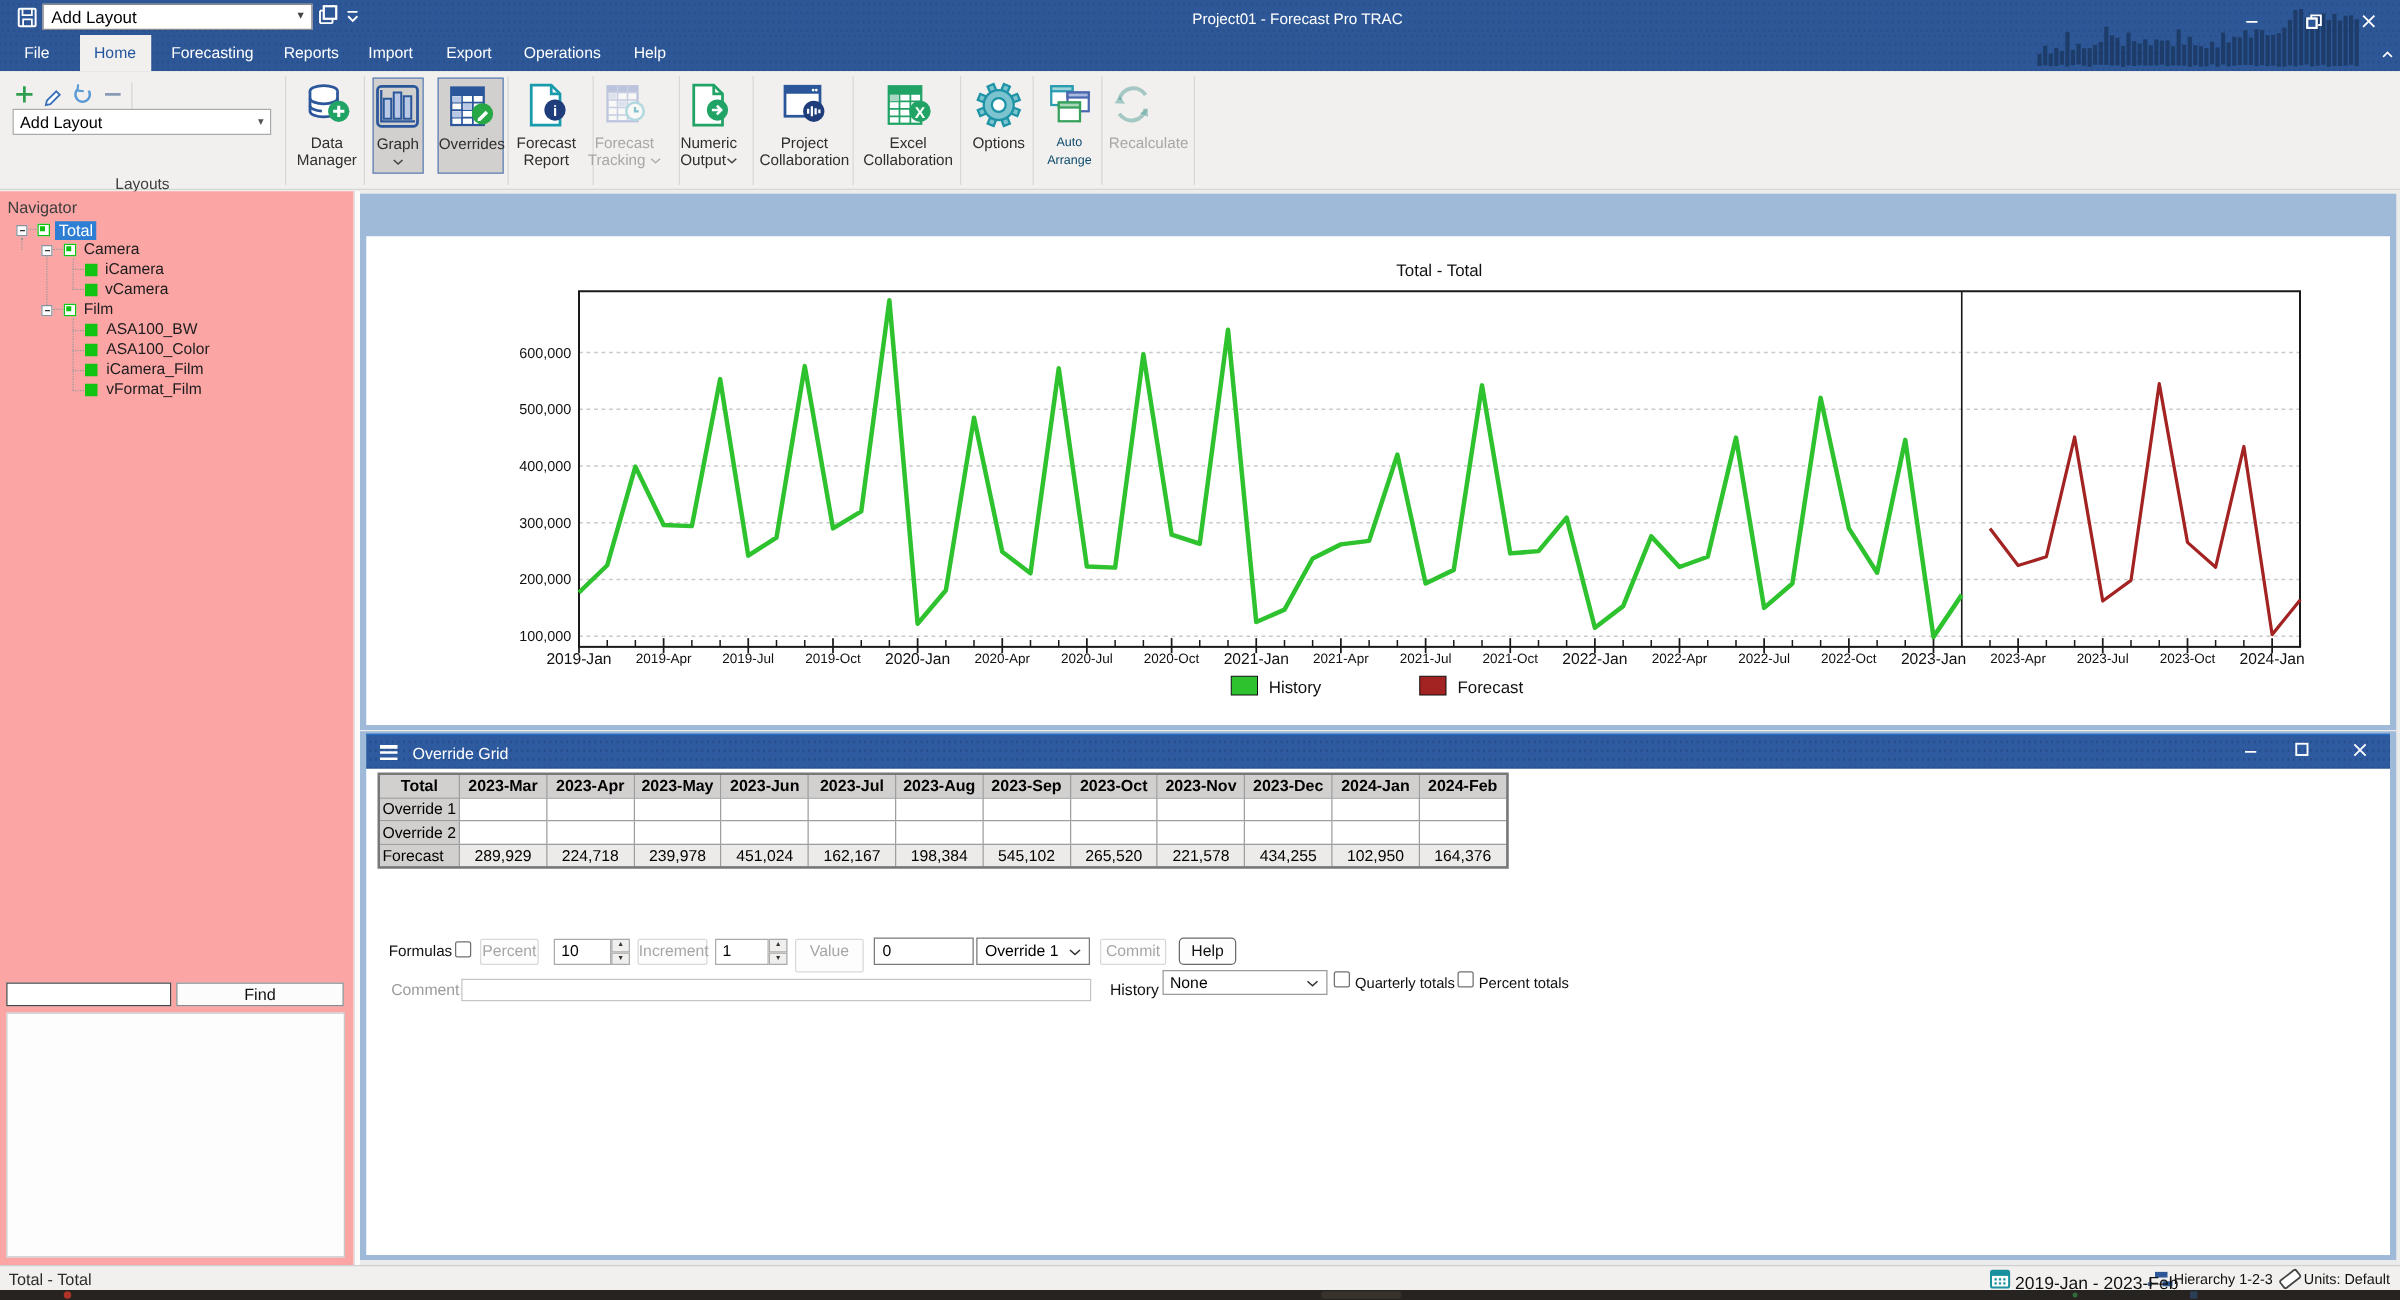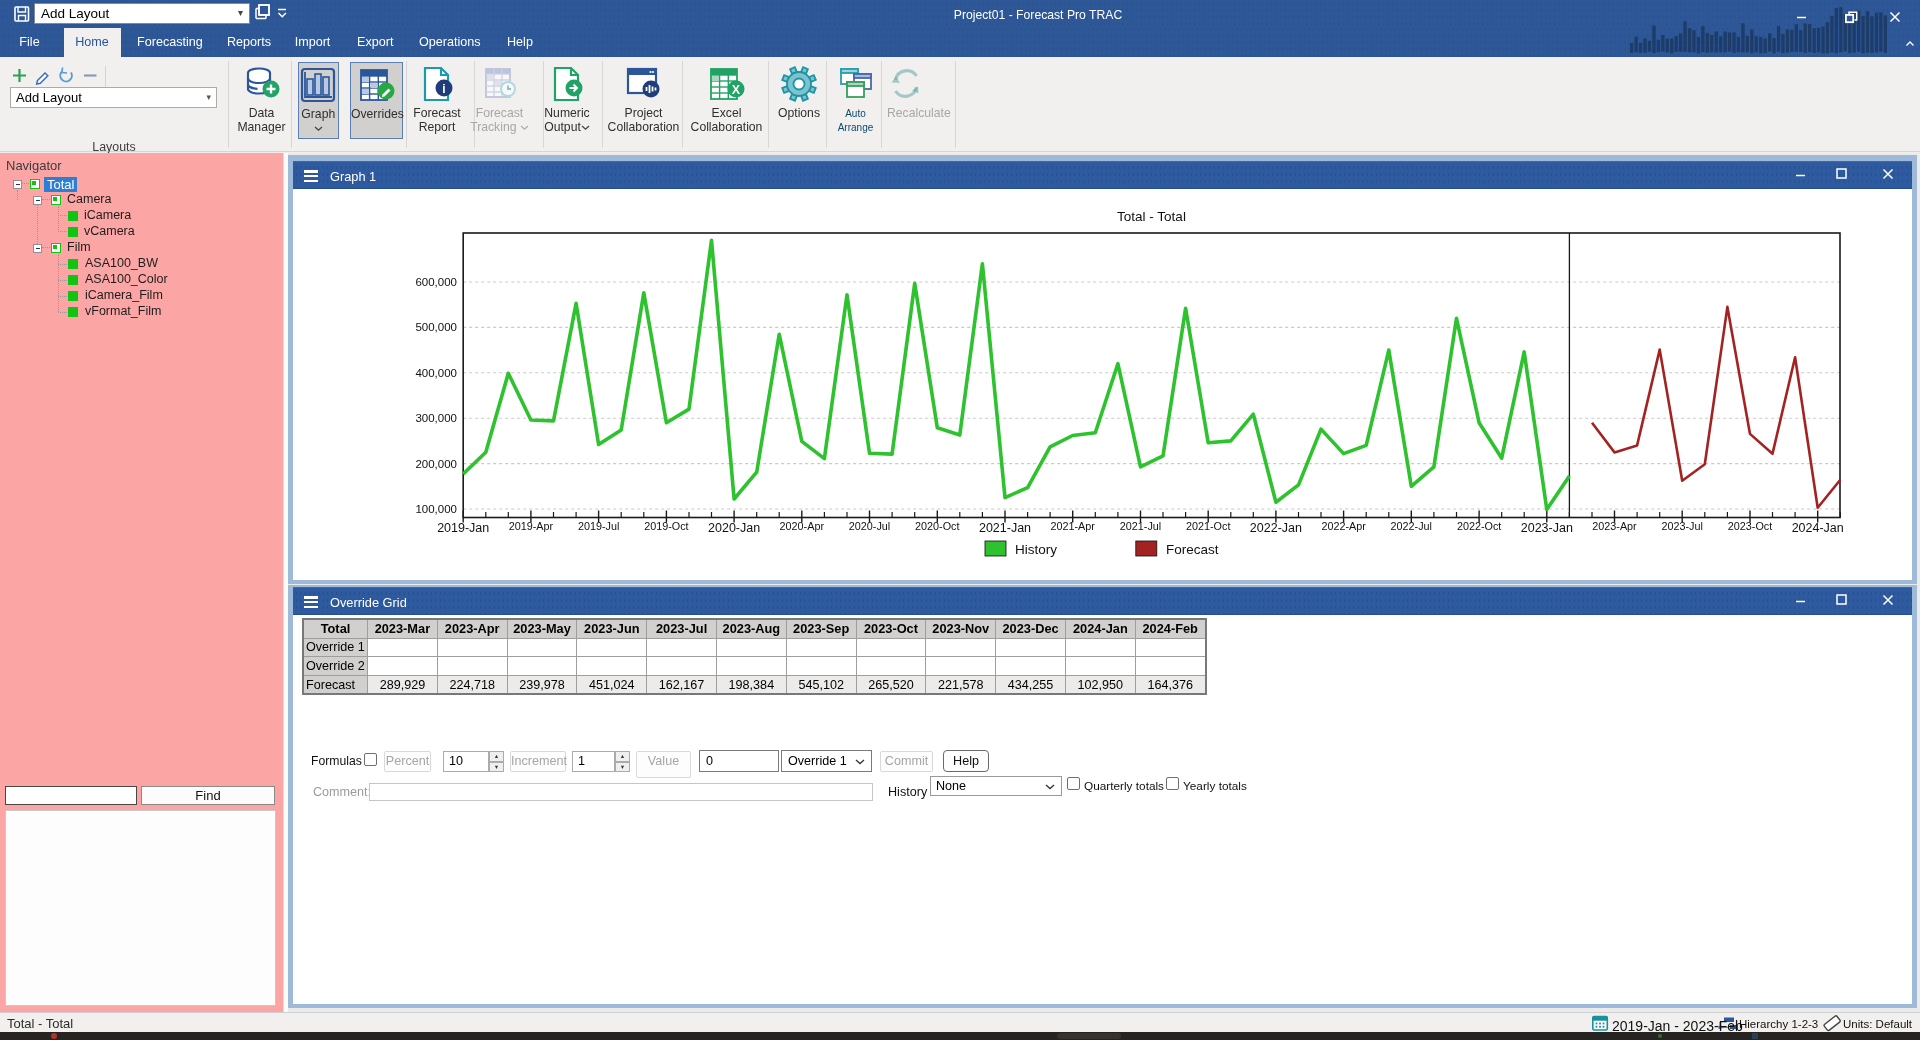--- a/index.html
+++ b/index.html
@@ -348,35 +348,20 @@
       <div class="tlab" style="left:85px;top:304px">vFormat_Film</div>
     </div>
   <div id="findbox"></div>
   <div id="findbtn">Find</div>
   <div id="results"></div>
 </div>
 <div style="position:absolute;left:283px;top:153px;width:5px;height:859px;background:#fbfbfa;border-left:1px solid #e3e1df"></div>
 <div id="mdi"></div>
 
 <div class="win" style="left:288px;top:155px;width:1629px;height:429px">
-  <div class="wtitle" style="left:5px;top:6px;width:1619px;height:28px">
-    <div class="hamb" style="top:8px">
-        <div></div>
-        <div></div>
-        <div></div>
-      </div>
-    <div style="position:absolute;left:37px;top:7px">Graph 1</div>
-    <svg width="120" height="22" style="position:absolute;right:4px;top:0">
-      <g stroke="#fff" stroke-width="1.5" fill="none">
-        <path d="M8 13.5 h9"></path>
-        <rect x="49" y="7" width="9" height="9"></rect>
-        <path d="M95.5 7.5 l9 9 M104.5 7.5 l-9 9"></path>
-      </g>
-    </svg>
-  </div>
   <div class="wcontent" style="left:5px;top:34px;width:1619px;height:391px"></div>
 </div>
 <svg width="1619" height="391" style="position:absolute;left:293px;top:189px">
 <text x="858.5" y="32" font-size="13.5" text-anchor="middle" fill="#111">Total - Total</text>
 <line x1="170.2" y1="320.0" x2="1547" y2="320.0" stroke="#c9c9c9" stroke-width="1.1" stroke-dasharray="3,3"></line>
 <text x="164" y="324.0" font-size="11.5" text-anchor="end" fill="#111">100,000</text>
 <line x1="170.2" y1="274.6" x2="1547" y2="274.6" stroke="#c9c9c9" stroke-width="1.1" stroke-dasharray="3,3"></line>
 <text x="164" y="278.6" font-size="11.5" text-anchor="end" fill="#111">200,000</text>
 <line x1="170.2" y1="229.2" x2="1547" y2="229.2" stroke="#c9c9c9" stroke-width="1.1" stroke-dasharray="3,3"></line>
 <text x="164" y="233.2" font-size="11.5" text-anchor="end" fill="#111">300,000</text>
@@ -583,21 +568,21 @@
 <div style="position:absolute;left:943px;top:750px;width:46px;height:22px;border:1.4px solid #6a6a6a;border-radius:4px;background:#fdfdfd;font-size:12.6px;text-align:center;line-height:20px;color:#111">Help</div>
 <div class="ctl" style="left:313px;top:785px;color:#9b9b9b">Comment:</div>
 <div class="inp" style="left:369px;top:783px;width:504px;height:18px;border-color:#c6c6c6"></div>
 <div class="ctl" style="left:888px;top:785px">History</div>
 <div class="inp" style="left:930px;top:776px;width:132px;height:20px;font-size:12.6px;line-height:18px;padding-left:5px;border-color:#9a9a9a">None<svg width="10" height="7" style="position:absolute;right:6px;top:7px">
       <path d="M1 1 l4 3.6 L9 1" stroke="#333" stroke-width="1.3" fill="none"></path>
     </svg></div>
 <div class="chk" style="left:1067px;top:777px"></div>
 <div class="ctl" style="left:1084px;top:779px;font-size:11.8px">Quarterly totals</div>
 <div class="chk" style="left:1166px;top:777px"></div>
-<div class="ctl" style="left:1183px;top:779px;font-size:11.8px">Yearly totals</div>
+<div class="ctl" style="left:1183px;top:779px;font-size:11.8px">Percent totals</div>
 <div id="status">
   <div style="position:absolute;left:7px;top:3px;font-size:13px;color:#2b2b2b">Total - Total</div>
   <svg width="330" height="20" style="position:absolute;left:1590px;top:0">
     <rect x="2.8" y="3.5" width="14.5" height="13.5" fill="#fff" stroke="#1a8f9e" stroke-width="1.6" rx="1.5"></rect>
     <rect x="2.8" y="3.5" width="14.5" height="4.2" fill="#1a8f9e"></rect>
     <g fill="#1a8f9e">
         <rect x="5.6" y="9.6" width="1.8" height="1.8"></rect>
         <rect x="9.1" y="9.6" width="1.8" height="1.8"></rect>
         <rect x="12.6" y="9.6" width="1.8" height="1.8"></rect>
         <rect x="5.6" y="12.8" width="1.8" height="1.8"></rect>

